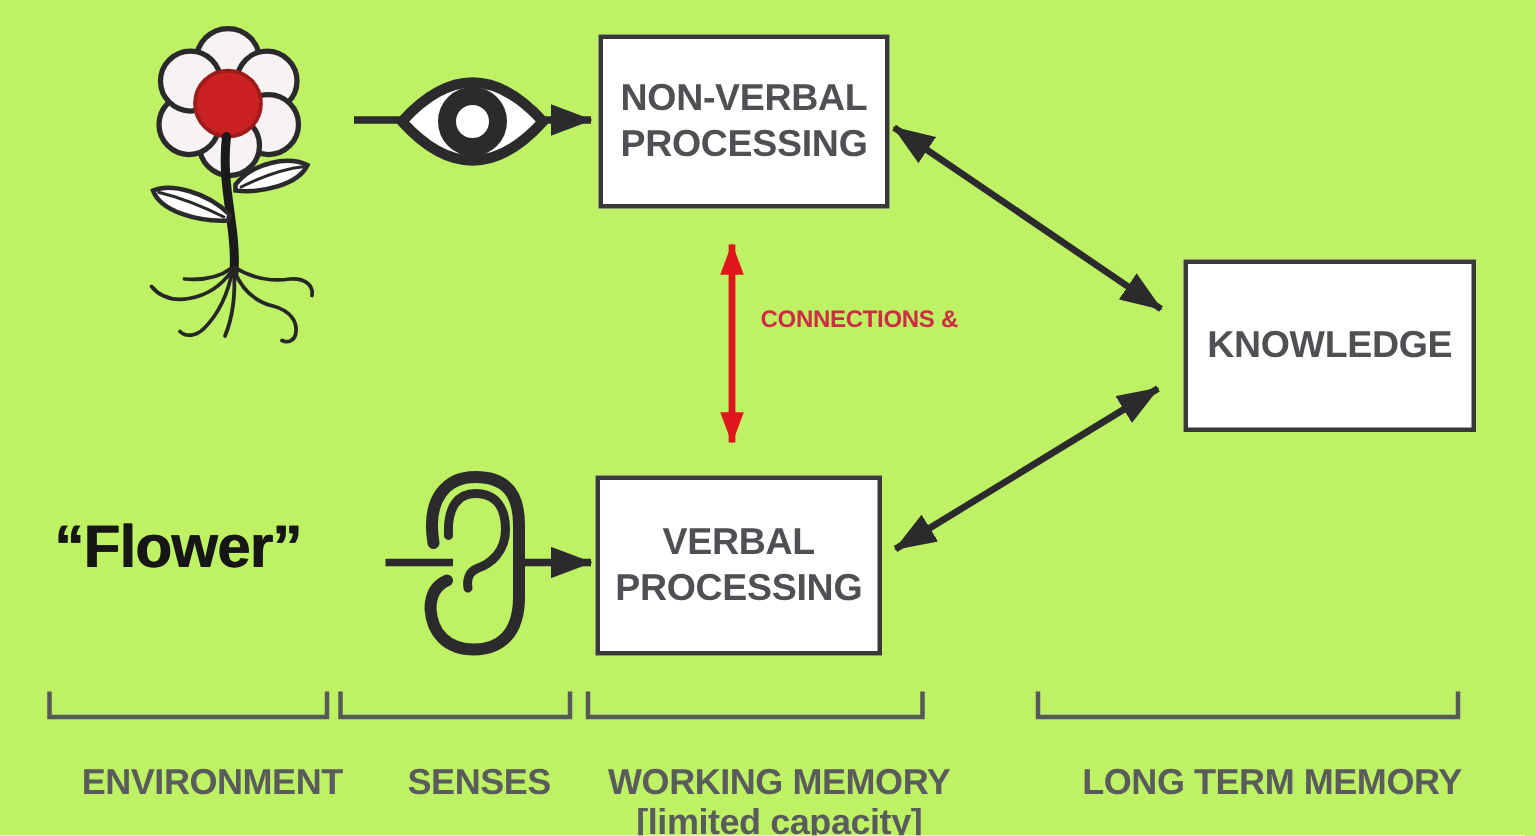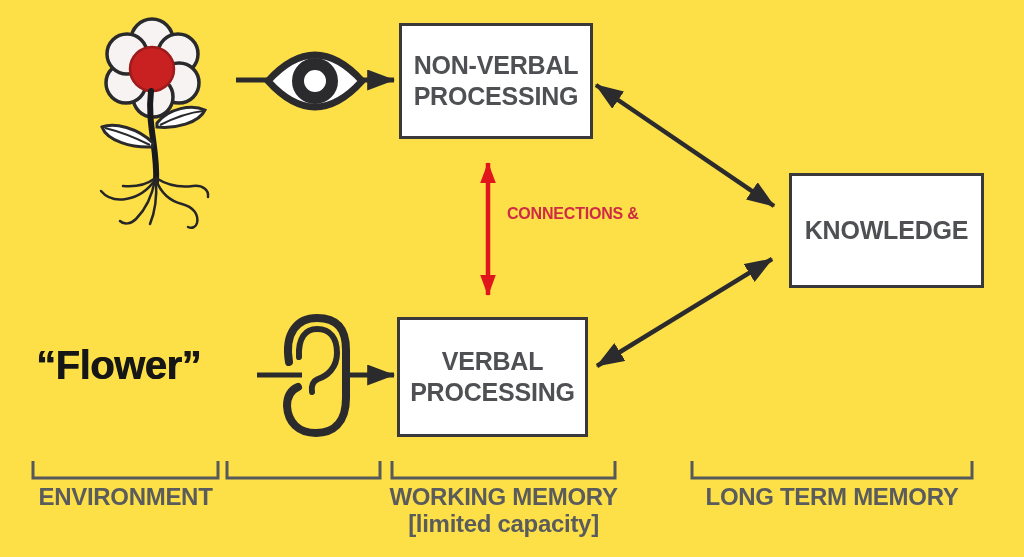--- a/index.html
+++ b/index.html
@@ -1,17 +1,17 @@
 <!DOCTYPE html>
 <html><head>
 <meta charset="utf-8">
 <style>
   html,body{margin:0;padding:0;background:#ffffff;}
   #stage{
-    position:relative;width:1024px;height:557px;background:#fde047;overflow:hidden;
+    position:relative;width:1024px;height:557px;background:#bef264;overflow:hidden;
     font-family:"Liberation Sans",sans-serif;
   }
   #gfx{position:absolute;left:0;top:0;width:1024px;height:557px;}
   .box{
     position:absolute;background:#ffffff;border:3px solid #39393b;
     display:flex;flex-direction:column;align-items:center;justify-content:center;
     color:#4f5053;font-weight:700;font-size:25px;line-height:31px;
     letter-spacing:-0.2px;text-align:center;
   }
   .box span{display:block;}
@@ -21,22 +21,22 @@
   #connections-label{
     position:absolute;left:507px;top:199px;color:#ce2b45;font-weight:700;
     font-size:16px;line-height:30px;letter-spacing:-0.2px;
   }
   #stimulus-word{
     position:absolute;left:36px;top:343px;width:200px;
     font-size:40px;font-weight:700;color:#161616;letter-spacing:-0.5px;
     text-shadow:0.6px 0 0 #161616;
   }
   .stage-label{
-    position:absolute;top:483px;text-align:center;color:#5a5b5d;font-weight:700;
-    font-size:24px;line-height:27px;letter-spacing:-0.3px;
+    position:absolute;top:508px;text-align:center;color:#5a5b5d;font-weight:700;
+    font-size:24px;line-height:27px;letter-spacing:-0.3px;margin-left:16px;
   }
   .stage-label .sub{display:block;font-size:24px;}
   #stage-label-0{left:33px;width:185px;}
   #stage-label-1{left:227px;width:153px;}
   #stage-label-2{left:385px;width:237px;}
   #stage-label-3{left:692px;width:280px;}
 </style>
 </head>
 <body>
 
@@ -131,19 +131,20 @@
     <span>KNOWLEDGE</span>
   </div>
 
   <div id="connections-label">
     <span style="display:block">CONNECTIONS &amp;</span>
   </div>
 
   <div id="stimulus-word">“Flower”</div>
 
   <div class="stage-label" id="stage-label-0">ENVIRONMENT</div>
+  <div class="stage-label" id="stage-label-1">SENSES</div>
   <div class="stage-label" id="stage-label-3">LONG TERM MEMORY</div>
   <div class="stage-label" id="stage-label-2">
     <span>WORKING MEMORY</span>
     <span class="sub">[limited capacity]</span>
   </div>
 
 </div>
 
 </body></html>

